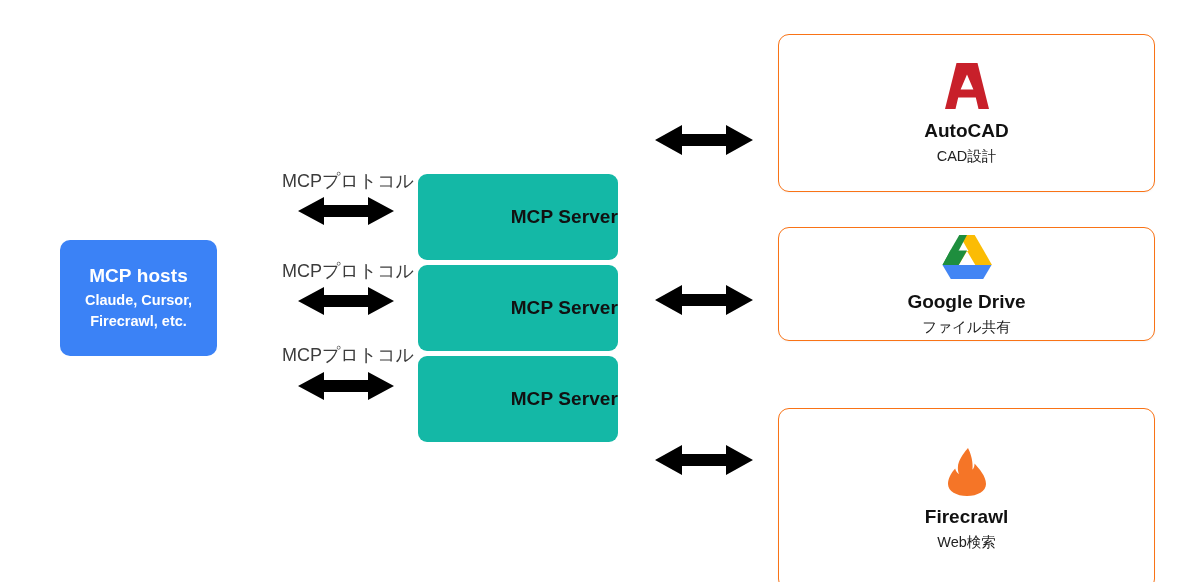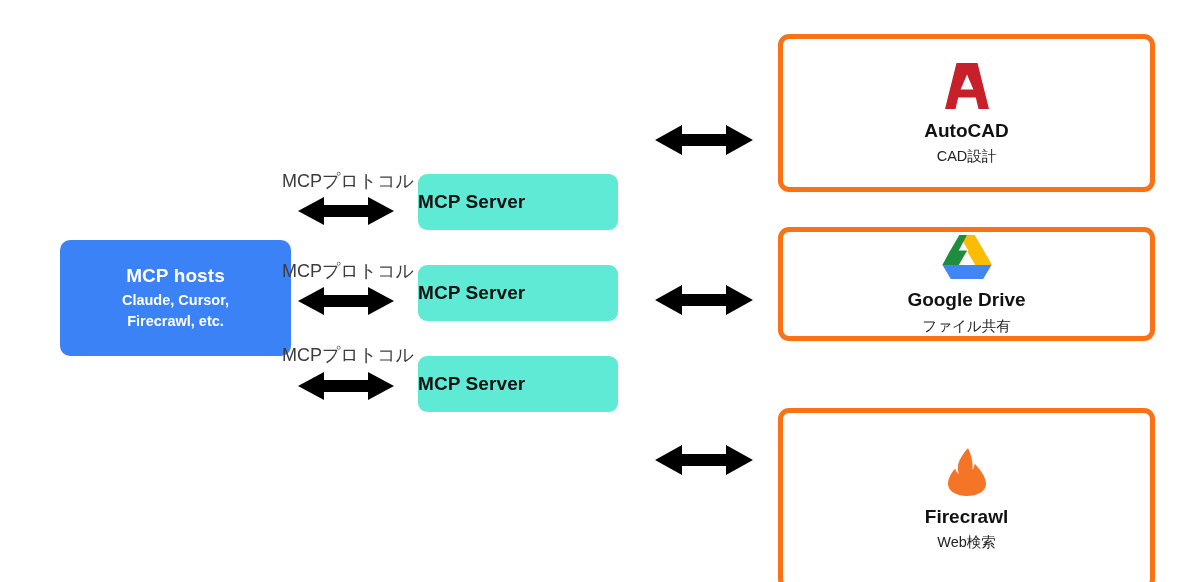--- a/index.html
+++ b/index.html
@@ -17,21 +17,21 @@
     height: 582px;
     background: #ffffff;
     overflow: hidden;
   }
 
   
   .host-box {
     position: absolute;
     left: 60px;
     top: 240px;
-    width: 231px;
+    width: 157px;
     height: 116px;
     border-radius: 10px;
     background: #3b82f6;
     display: flex;
     flex-direction: column;
     align-items: center;
     justify-content: center;
     box-sizing: border-box;
     padding: 4px 8px;
   }
@@ -67,40 +67,40 @@
   .arrow {
     position: absolute;
     display: block;
   }
 
   
   .server-box {
     position: absolute;
     left: 418px;
     width: 200px;
-    height: 56px;
+    height: 86px;
     border-radius: 9px;
-    background: #5eead4;
-    display: flex;
-    align-items: center;
-    justify-content: flex-start;
+    background: #14b8a6;
+    display: flex;
+    align-items: center;
+    justify-content: flex-end;
   }
   .server-label {
     font-size: 19px;
     font-weight: bold;
     color: #111111;
     letter-spacing: .1px;
   }
 
   
   .card {
     position: absolute;
     left: 778px;
     width: 377px;
-    border: 5px solid #f97316;
+    border: 1px solid #f97316;
     border-radius: 11px;
     background: #ffffff;
     box-shadow: 0 1px 2px rgba(16,24,40,0.04);
     box-sizing: border-box;
     display: flex;
     flex-direction: column;
     align-items: center;
     justify-content: center;
   }
   .card-logo {

